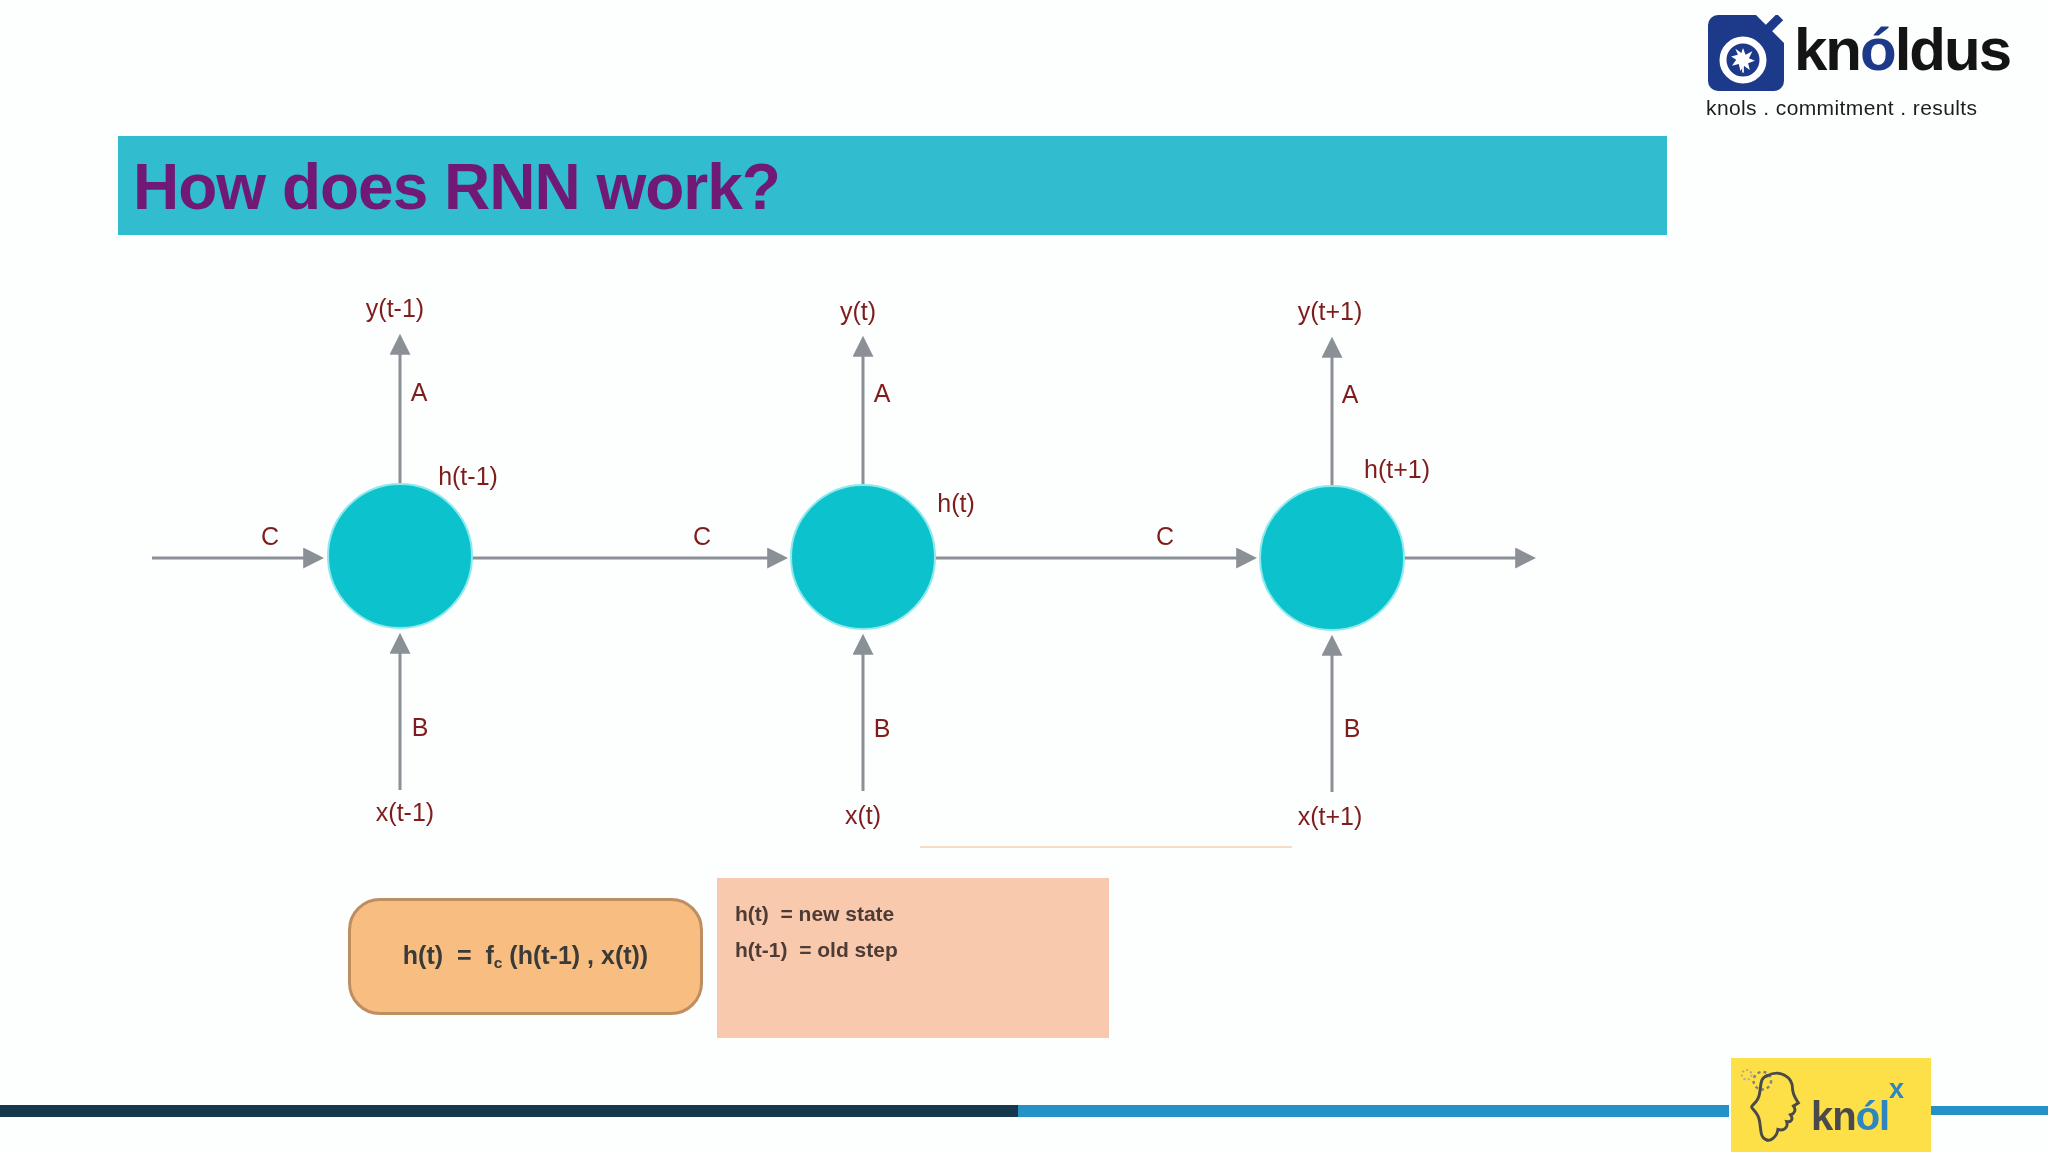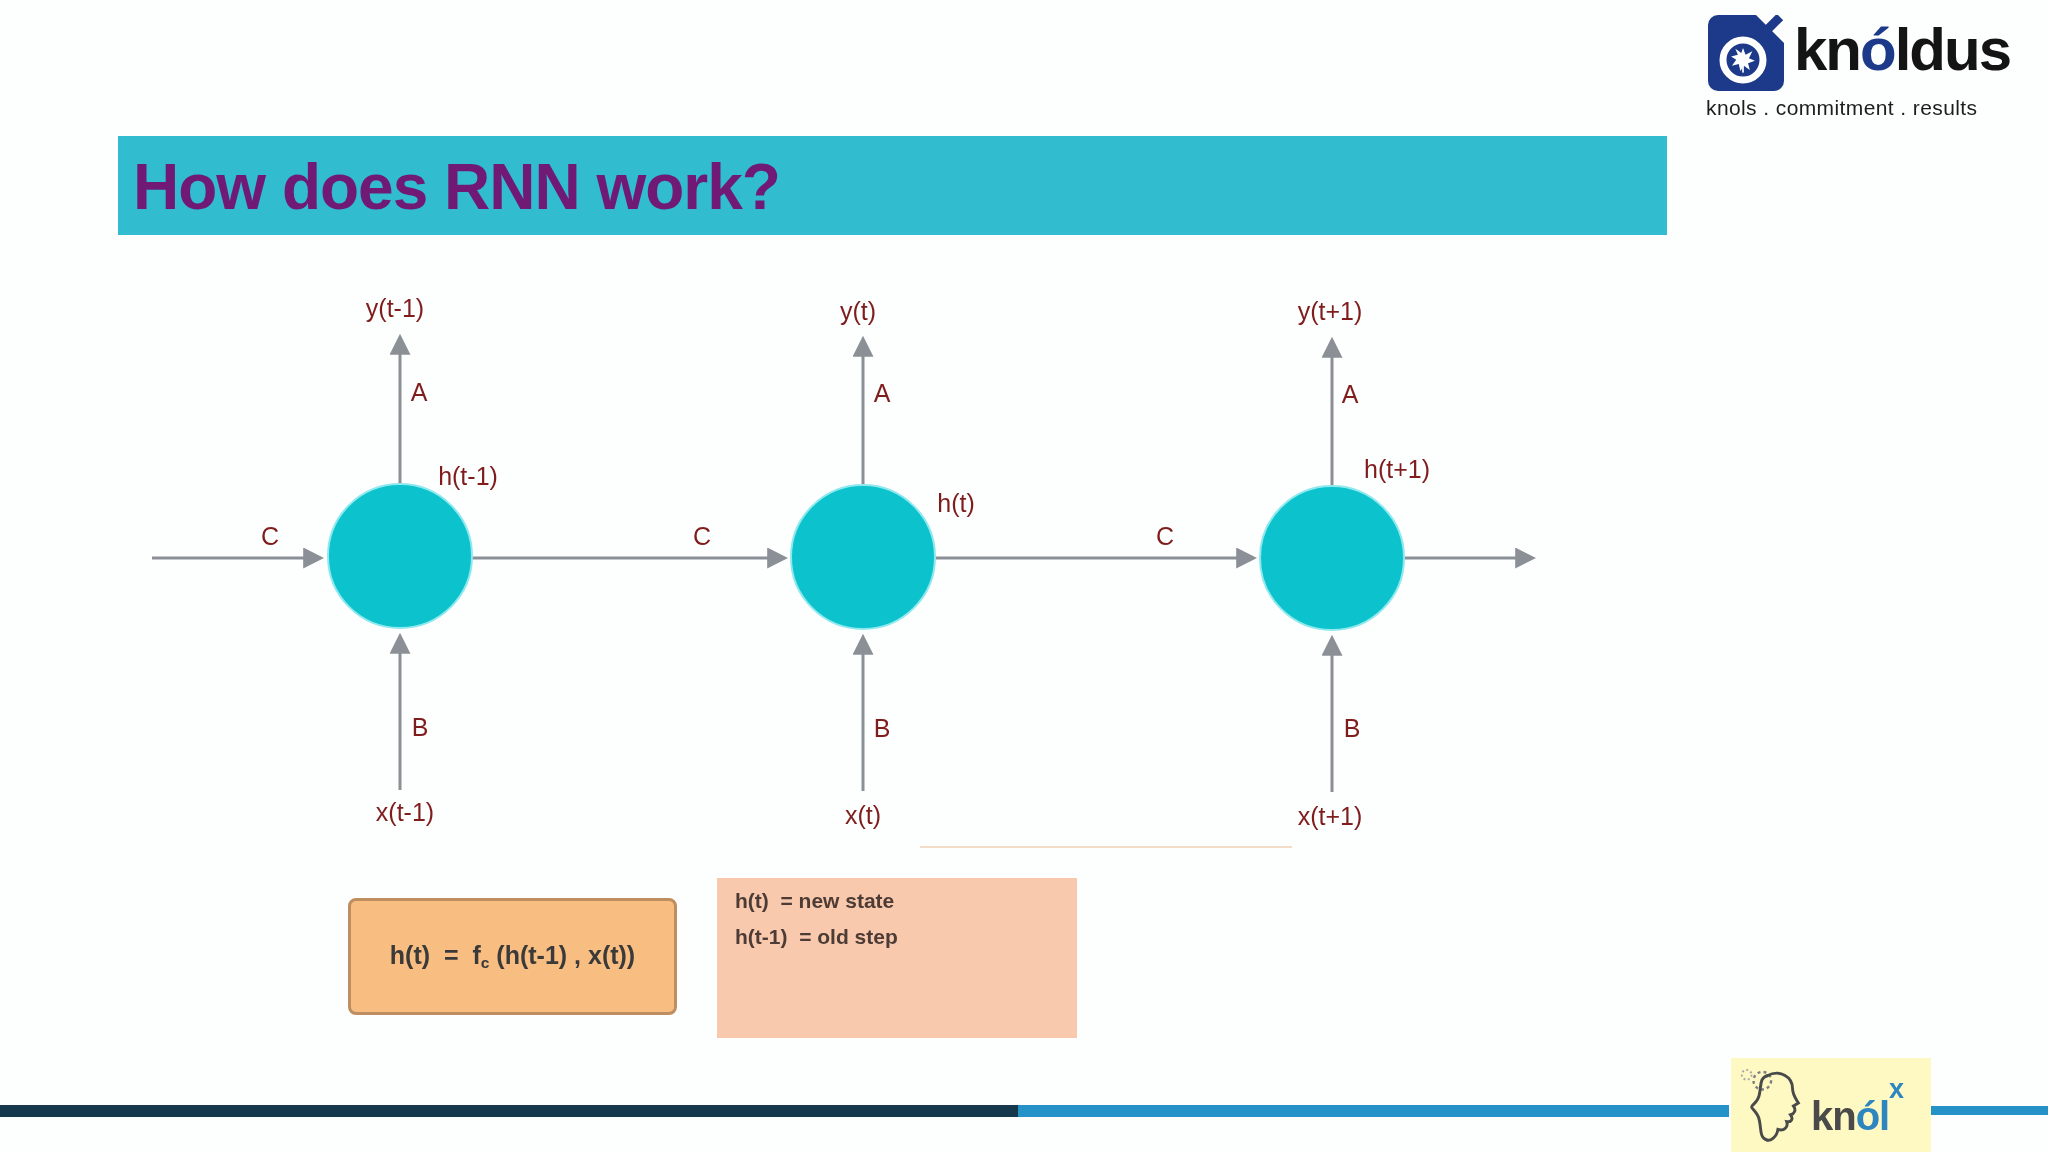--- a/index.html
+++ b/index.html
@@ -14,31 +14,31 @@
   .brand-word .accent{color:#1d3a8a;}
   .brand-tagline{position:absolute;left:0px;top:86px;width:340px;font-size:21px;color:#1d1d1d;letter-spacing:0.4px;white-space:pre;}
   
   .banner{position:absolute;left:118px;top:136px;width:1549px;height:99px;background:#31bcd0;}
   .banner .title{position:absolute;left:15px;top:0;height:99px;line-height:102px;font-size:64px;font-weight:800;letter-spacing:-1px;color:#701a75;white-space:nowrap;}
   
   .diagram-svg{position:absolute;left:0;top:0;width:2048px;height:1152px;}
   .diagram-label{position:absolute;transform:translate(-50%,-50%);font-size:25px;font-weight:500;color:#7f1d1d;white-space:nowrap;}
   .faint-line{position:absolute;left:920px;top:846px;width:372px;height:2px;background:#f3ddc8;}
   
-  .formula-box{position:absolute;left:348px;top:898px;width:329px;height:117px;background:#f8bd80;border:3px solid #be8e60;border-radius:8px;box-sizing:border-box;display:flex;align-items:center;justify-content:center;}
+  .formula-box{position:absolute;left:348px;top:898px;width:355px;height:117px;background:#f8bd80;border:3px solid #be8e60;border-radius:32px;box-sizing:border-box;display:flex;align-items:center;justify-content:center;}
   .formula-text{font-size:25px;font-weight:600;color:#3a3a3a;white-space:pre;}
   .sub{font-size:0.62em;vertical-align:-0.28em;}
   
-  .legend-box{position:absolute;left:717px;top:878px;width:360px;height:160px;background:#f8c9ad;padding:5px 0 0 18px;box-sizing:border-box;}
+  .legend-box{position:absolute;left:717px;top:878px;width:392px;height:160px;background:#f8c9ad;padding:18px 0 0 18px;box-sizing:border-box;}
   .legend-line{font-size:21px;font-weight:600;color:#4d3c36;line-height:36px;white-space:pre;}
   
   .bar-dark{position:absolute;left:0;top:1105px;width:1018px;height:12px;background:#16384c;}
   .bar-blue{position:absolute;left:1018px;top:1105px;width:711px;height:12px;background:#2492c6;}
   .bar-blue-right{position:absolute;left:1922px;top:1106px;width:126px;height:9px;background:#2492c6;}
-  .knolx{position:absolute;left:1731px;top:1058px;width:200px;height:94px;background:#fef9c3;}
+  .knolx{position:absolute;left:1731px;top:1058px;width:200px;height:94px;background:#fde047;}
   .knolx-face{position:absolute;left:4px;top:4px;width:78px;height:88px;}
   .knolx-word{position:absolute;left:80px;top:36px;font-size:40px;font-weight:600;letter-spacing:-1px;white-space:nowrap;}
   .knolx-word .kx-pre{color:#4a4a4a;}
   .knolx-word .kx-accent{color:#2e86c1;}
   .knolx-sup{position:absolute;left:158px;top:16px;font-size:27px;font-weight:700;color:#2e86c1;}
 </style>
 </head>
 <body>
 
 <div class="brand">

